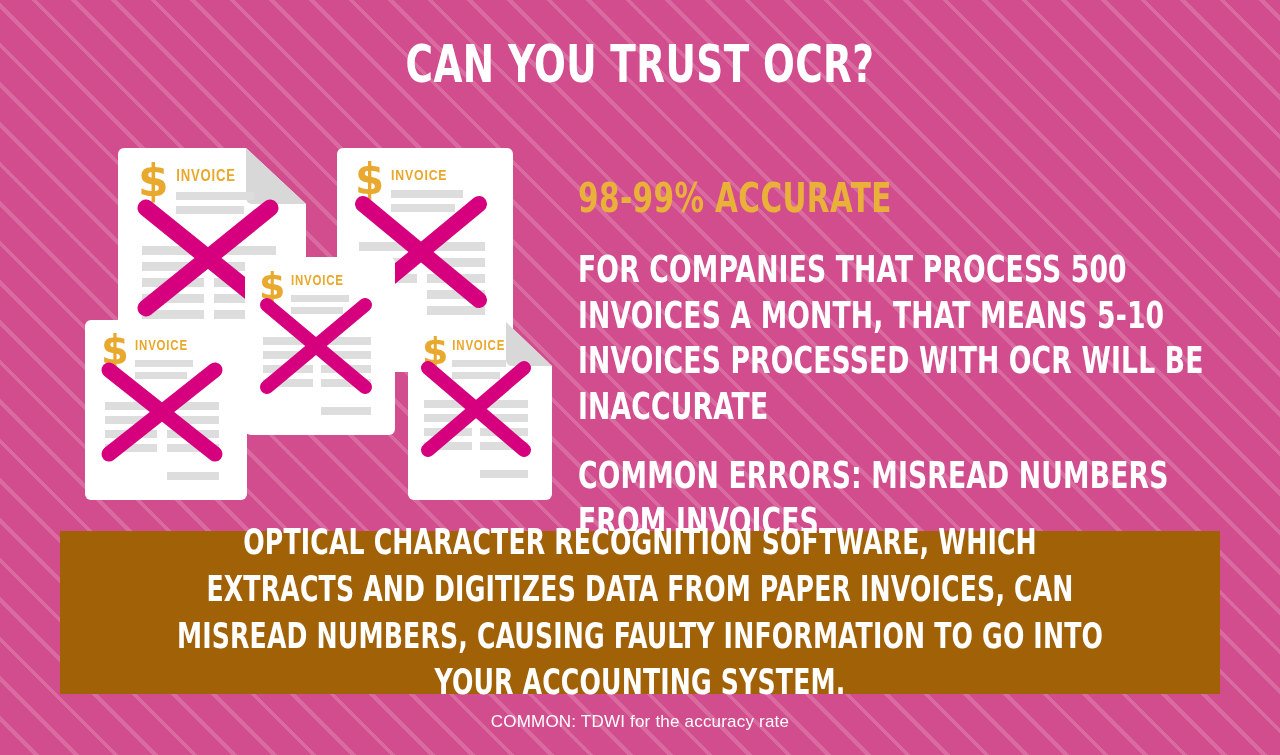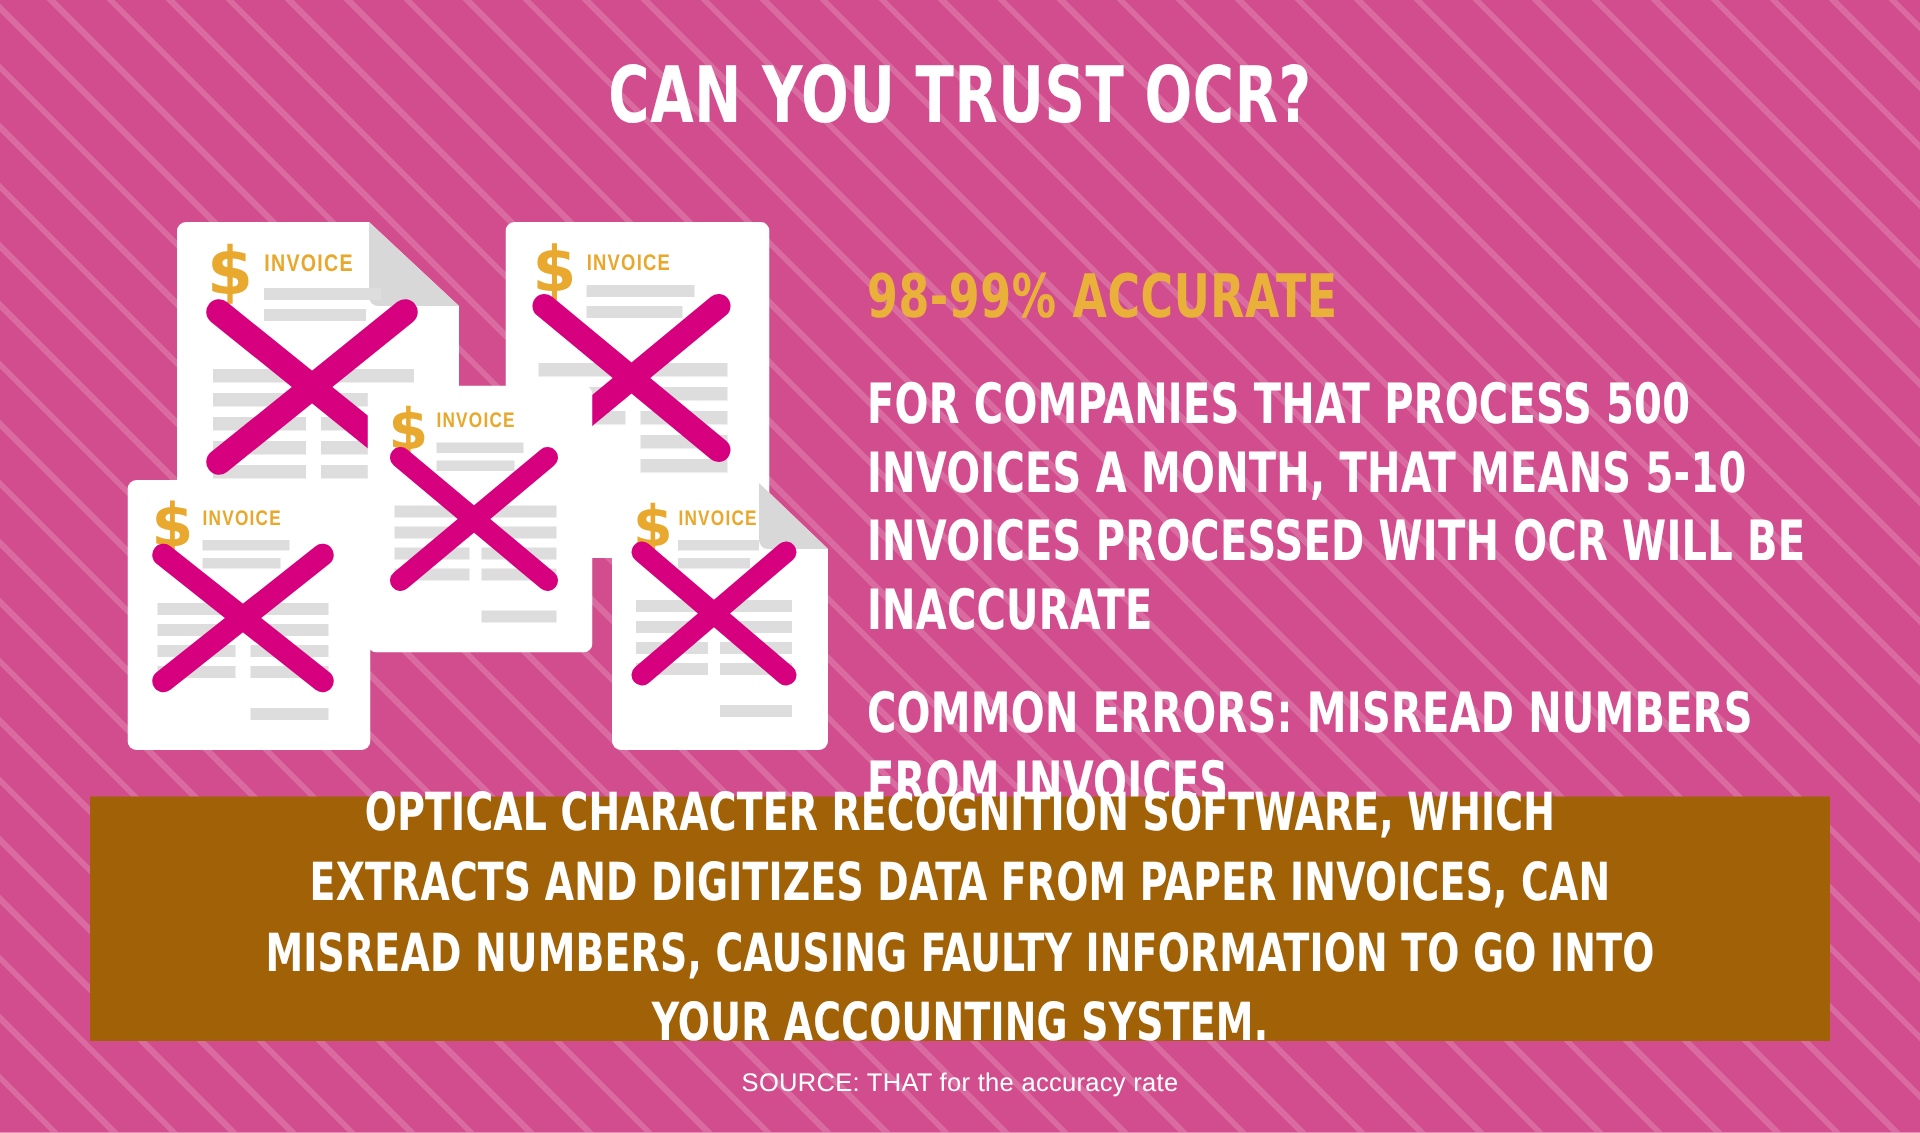--- a/index.html
+++ b/index.html
@@ -289,15 +289,15 @@
   <div class="right-col">
     <div class="headline">98-99% ACCURATE</div>
     <p class="body-para">FOR COMPANIES THAT PROCESS 500 INVOICES A MONTH, THAT MEANS 5-10 INVOICES PROCESSED WITH OCR WILL BE INACCURATE</p>
     <p class="body-para">COMMON ERRORS: MISREAD NUMBERS FROM INVOICES</p>
   </div>
 
   <div class="banner">
     <p class="banner-text">OPTICAL CHARACTER RECOGNITION SOFTWARE, WHICH EXTRACTS AND DIGITIZES DATA FROM PAPER INVOICES, CAN MISREAD NUMBERS, CAUSING FAULTY INFORMATION TO GO INTO YOUR ACCOUNTING SYSTEM.</p>
   </div>
 
-  <div class="source">SOURCE: THAT for the accuracy rate</div>
+  <div class="source">COMMON: TDWI for the accuracy rate</div>
 
 </div>
 
 </body></html>

